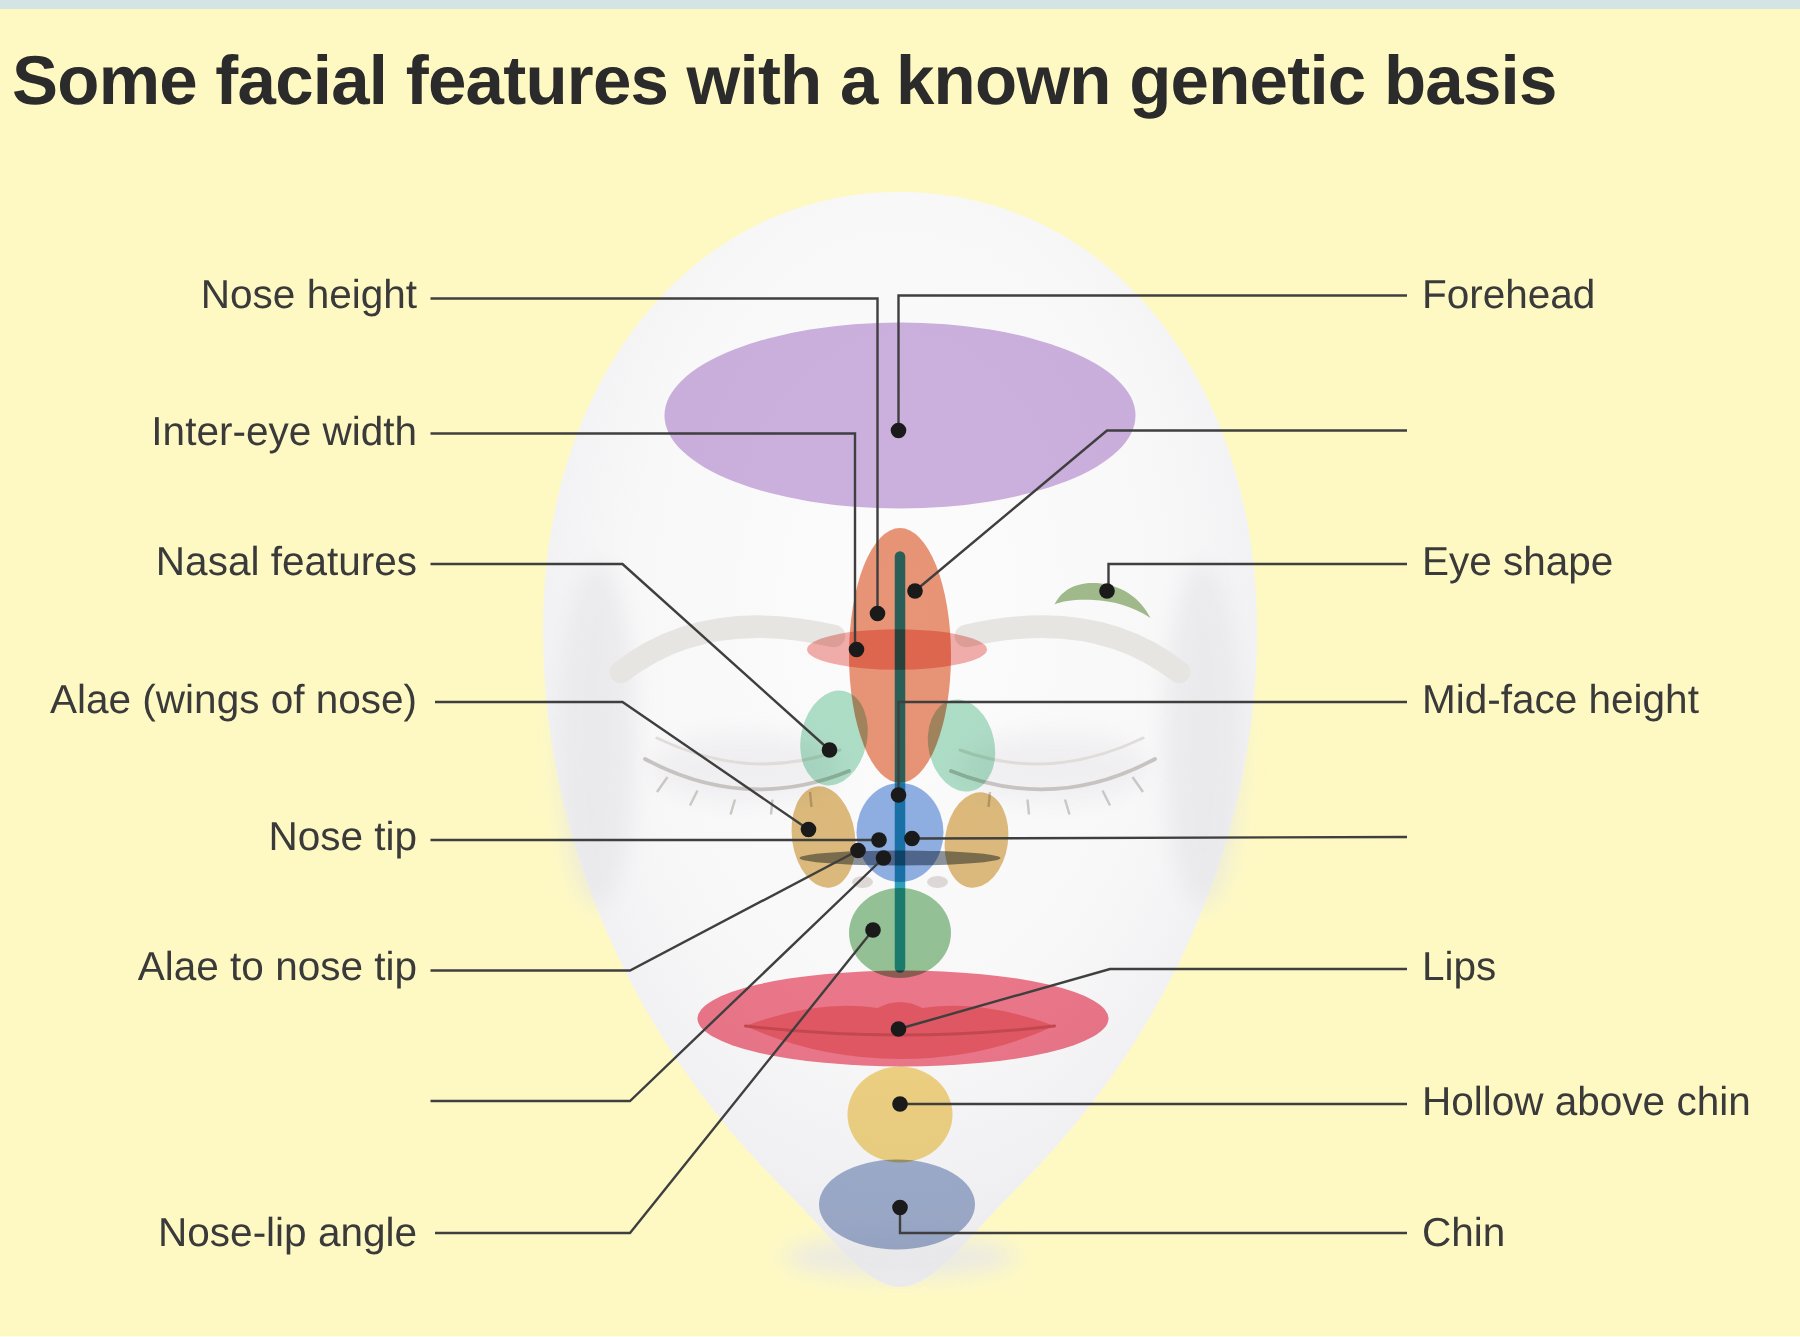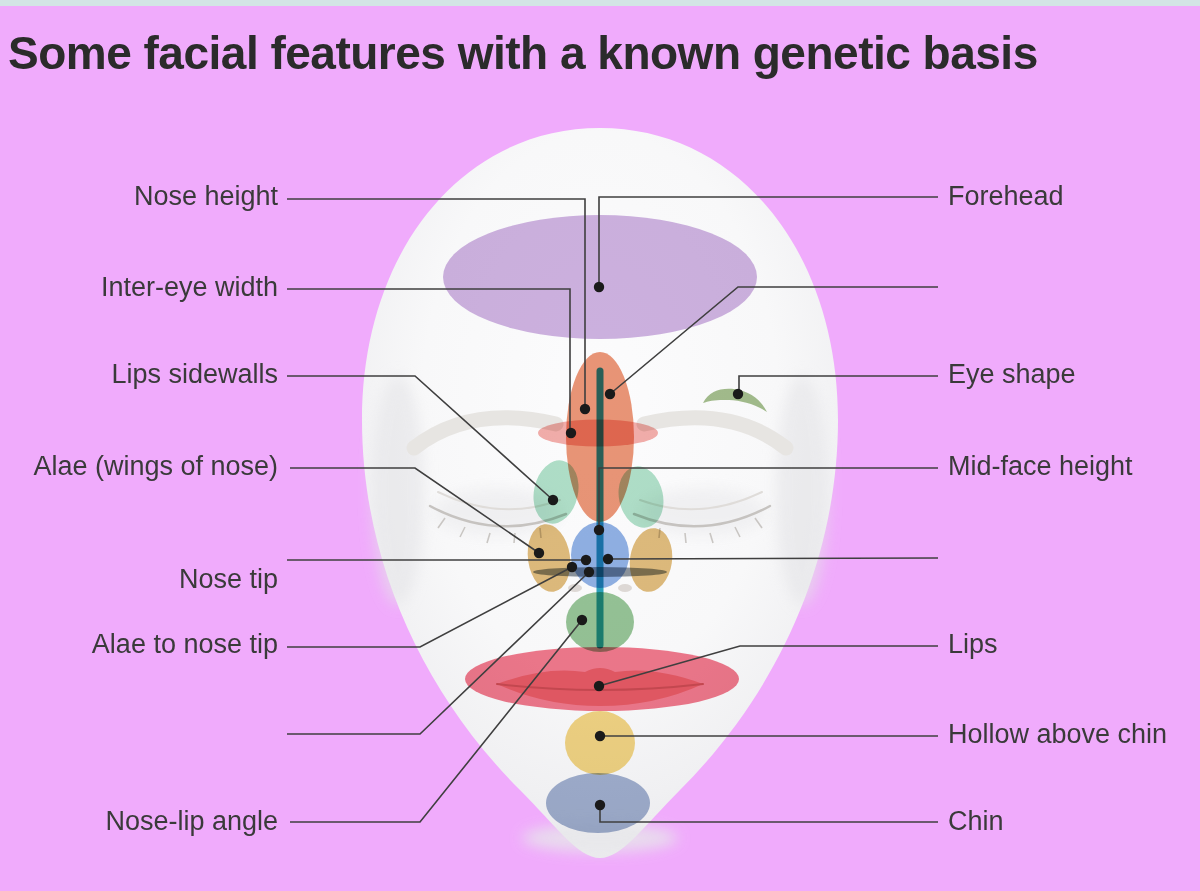--- a/index.html
+++ b/index.html
@@ -1,16 +1,16 @@
 <!DOCTYPE html>
 <html><head>
 <meta charset="utf-8">
 <style>
   html,body{margin:0;padding:0;background:#ffffff;}
-  .canvas{position:relative;width:1200px;height:891px;background:#f0abfc;overflow:hidden;
+  .canvas{position:relative;width:1200px;height:891px;background:#fef9c3;overflow:hidden;
           font-family:"Liberation Sans",sans-serif;}
   .page-title{position:absolute;left:8px;top:26px;font-size:46px;font-weight:700;
               color:#2b2b2b;letter-spacing:-0.5px;white-space:nowrap;}
   .fig-label{position:absolute;font-size:27px;color:#3a3a3a;white-space:nowrap;
              transform:translateY(-50%);line-height:1.15;}
   .fig-label.left{right:922px;text-align:right;}
   .fig-label.right{left:948px;text-align:left;}
   svg{position:absolute;left:0;top:0;}
   .ov{mix-blend-mode:multiply;fill-opacity:.85;}
   .leader{fill:none;stroke:#3f3f3f;stroke-width:1.6px;}
@@ -132,23 +132,23 @@
       <circle class="dot" cx="599" cy="686" r="5.2"></circle>
       <circle class="dot" cx="600" cy="736" r="5.2"></circle>
       <circle class="dot" cx="600" cy="805" r="5.2"></circle>
     </g>
   </svg>
 
   <div class="page-title">Some facial features with a known genetic basis</div>
 
   <div class="fig-label left" style="top:197px;">Nose height</div>
   <div class="fig-label left" style="top:288px;">Inter-eye width</div>
-  <div class="fig-label left" style="top:375px;">Lips sidewalls</div>
+  <div class="fig-label left" style="top:375px;">Nasal features</div>
   <div class="fig-label left" style="top:467px;">Alae (wings of nose)</div>
-  <div class="fig-label left" style="top:558px;margin-top:22px;">Nose tip</div>
+  <div class="fig-label left" style="top:558px;">Nose tip</div>
   <div class="fig-label left" style="top:645px;">Alae to nose tip</div>
   <div class="fig-label left" style="top:822px;">Nose-lip angle</div>
 
   <div class="fig-label right" style="top:197px;">Forehead</div>
   <div class="fig-label right" style="top:375px;">Eye shape</div>
   <div class="fig-label right" style="top:467px;">Mid-face height</div>
   <div class="fig-label right" style="top:645px;">Lips</div>
   <div class="fig-label right" style="top:735px;">Hollow above chin</div>
   <div class="fig-label right" style="top:822px;">Chin</div>
 

